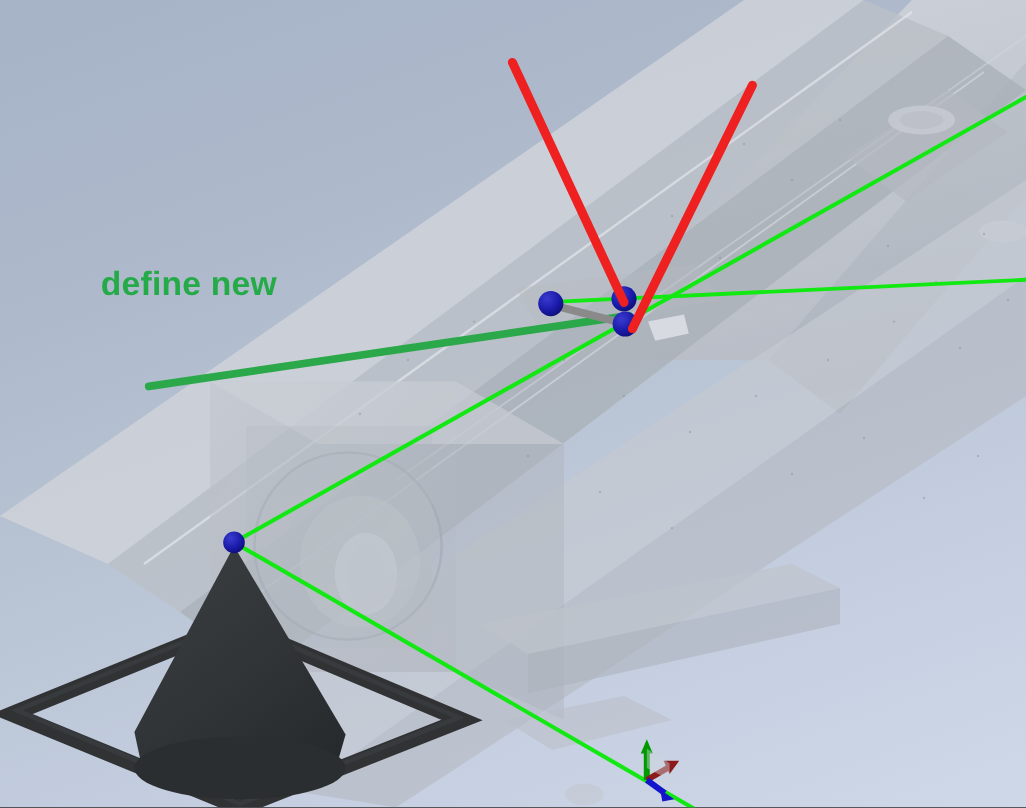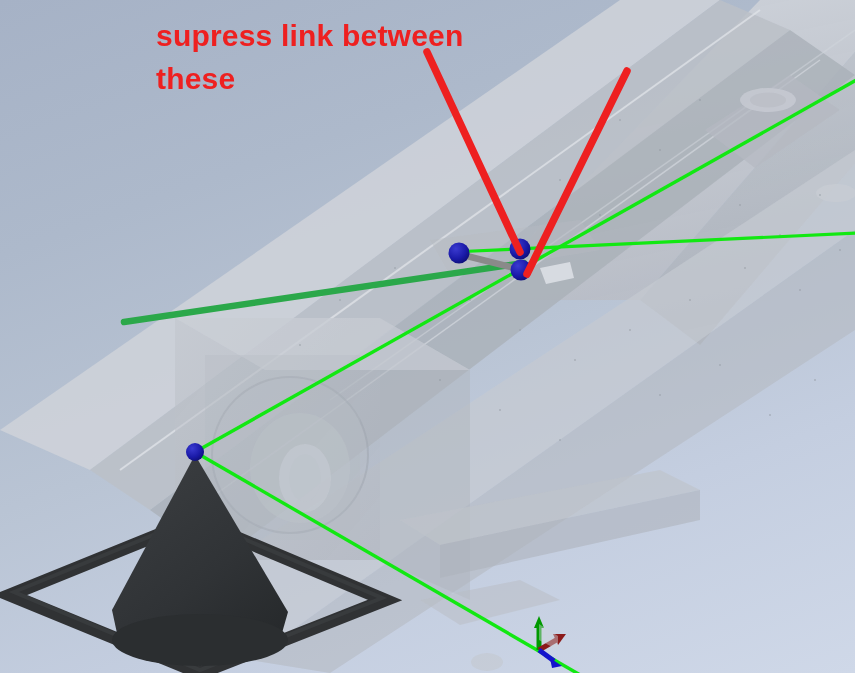--- a/index.html
+++ b/index.html
@@ -176,17 +176,16 @@
         <line x1="539" y1="650" x2="558" y2="639" stroke="#8b1a1a" stroke-width="5"></line>
         <polygon points="566,634 553,634 558,645" fill="#8b1a1a"></polygon>
         <line x1="539" y1="650" x2="554" y2="661" stroke="#1414cc" stroke-width="5"></line>
         <polygon points="562,666 550,658 552,668" fill="#1414cc"></polygon>
         <polygon points="539,624 558,636 558,650 539,640" fill="#cfd4dc" opacity="0.45"></polygon>
       </g>
 
     </g>
   </svg>
 
-  <div class="anno" id="anno-suppress">supress link between
-these</div>
 
+  <div class="anno" id="anno-define">define new</div>
 
 </div>
 
 </body></html>

